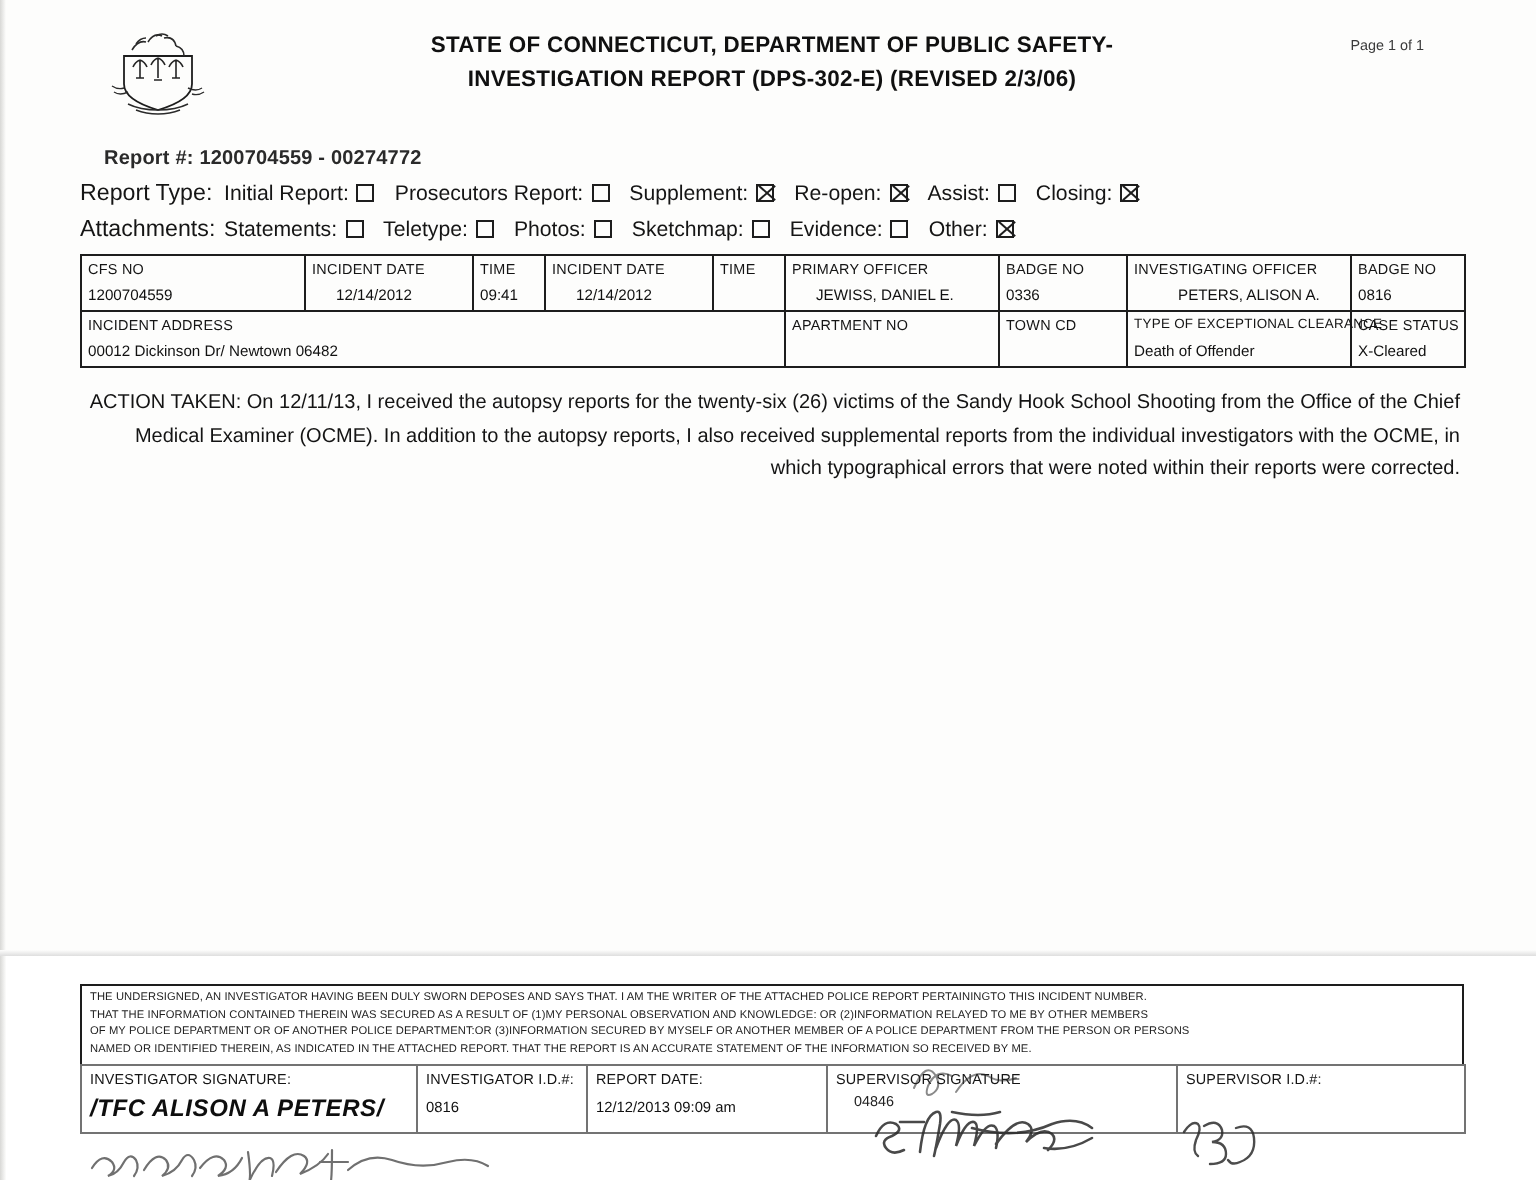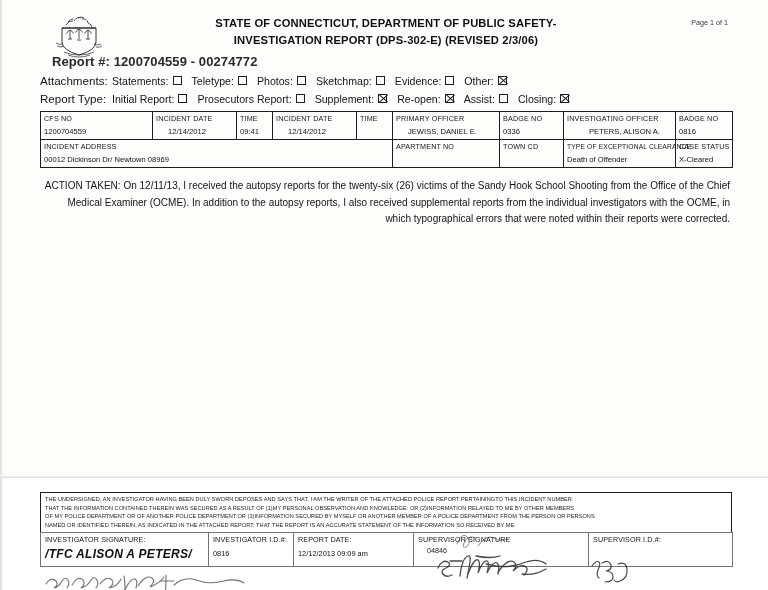--- a/index.html
+++ b/index.html
@@ -66,29 +66,29 @@
   }
   .hdr-title {
     font-size: 11.2px;
     font-weight: bold;
     letter-spacing: 0.15px;
     line-height: 17px;
     color: #101010;
   }
   .page-of {
     position: absolute;
-    right: 4px;
+    right: 20px;
     top: 10px;
     font-size: 7.2px;
     color: #3a3a3a;
   }
 
   .report-no {
-    margin-top: 0;
-    font-size: 13px;
+    margin-top: 20px;
+    font-size: 10px;
     font-weight: bold;
     color: #2a2a2a;
     letter-spacing: 0.1px;
     padding-left: 12px;
   }
 
   
   .ck-row {
     display: flex;
     align-items: center;
@@ -314,48 +314,20 @@
       </div>
       <div class="page-of">Page 1 of 1</div>
     </div>
 
     <div class="report-no">
       <span>Report #:</span>
       <span>1200704559 - 00274772</span>
     </div>
 
     <div class="ck-row">
-      <span class="rowlabel">Attachments:</span>
-      <span class="ck-item">
-        <span class="cklabel">Statements:</span>
-        <span class="ckbox"></span>
-      </span>
-      <span class="ck-item">
-        <span class="cklabel">Teletype:</span>
-        <span class="ckbox"></span>
-      </span>
-      <span class="ck-item">
-        <span class="cklabel">Photos:</span>
-        <span class="ckbox"></span>
-      </span>
-      <span class="ck-item">
-        <span class="cklabel">Sketchmap:</span>
-        <span class="ckbox"></span>
-      </span>
-      <span class="ck-item">
-        <span class="cklabel">Evidence:</span>
-        <span class="ckbox"></span>
-      </span>
-      <span class="ck-item">
-        <span class="cklabel">Other:</span>
-        <span class="ckbox checked"></span>
-      </span>
-    </div>
-
-    <div class="ck-row">
       <span class="rowlabel">Report Type:</span>
       <span class="ck-item">
         <span class="cklabel">Initial Report:</span>
         <span class="ckbox"></span>
       </span>
       <span class="ck-item">
         <span class="cklabel">Prosecutors Report:</span>
         <span class="ckbox"></span>
       </span>
       <span class="ck-item">
@@ -365,20 +337,48 @@
       <span class="ck-item">
         <span class="cklabel">Re-open:</span>
         <span class="ckbox checked"></span>
       </span>
       <span class="ck-item">
         <span class="cklabel">Assist:</span>
         <span class="ckbox"></span>
       </span>
       <span class="ck-item">
         <span class="cklabel">Closing:</span>
+        <span class="ckbox checked"></span>
+      </span>
+    </div>
+
+    <div class="ck-row">
+      <span class="rowlabel">Attachments:</span>
+      <span class="ck-item">
+        <span class="cklabel">Statements:</span>
+        <span class="ckbox"></span>
+      </span>
+      <span class="ck-item">
+        <span class="cklabel">Teletype:</span>
+        <span class="ckbox"></span>
+      </span>
+      <span class="ck-item">
+        <span class="cklabel">Photos:</span>
+        <span class="ckbox"></span>
+      </span>
+      <span class="ck-item">
+        <span class="cklabel">Sketchmap:</span>
+        <span class="ckbox"></span>
+      </span>
+      <span class="ck-item">
+        <span class="cklabel">Evidence:</span>
+        <span class="ckbox"></span>
+      </span>
+      <span class="ck-item">
+        <span class="cklabel">Other:</span>
         <span class="ckbox checked"></span>
       </span>
     </div>
 
     <table class="dtable">
       <colgroup>
         <col style="width:112px">
           <col style="width:84px">
           <col style="width:36px">
         <col style="width:84px">
@@ -423,21 +423,21 @@
           <span class="val ind2">PETERS,  ALISON A.</span>
         </td>
         <td>
           <span class="cap">BADGE NO</span>
           <span class="val">0816</span>
         </td>
       </tr>
       <tr>
         <td colspan="5">
           <span class="cap">INCIDENT ADDRESS</span>
-          <span class="val">00012  Dickinson Dr/ Newtown 08969</span>
+          <span class="val">00012  Dickinson Dr/ Newtown 06482</span>
         </td>
         <td>
           <span class="cap">APARTMENT NO</span>
           <span class="val"></span>
         </td>
         <td>
           <span class="cap">TOWN CD</span>
           <span class="val"></span>
         </td>
         <td>

